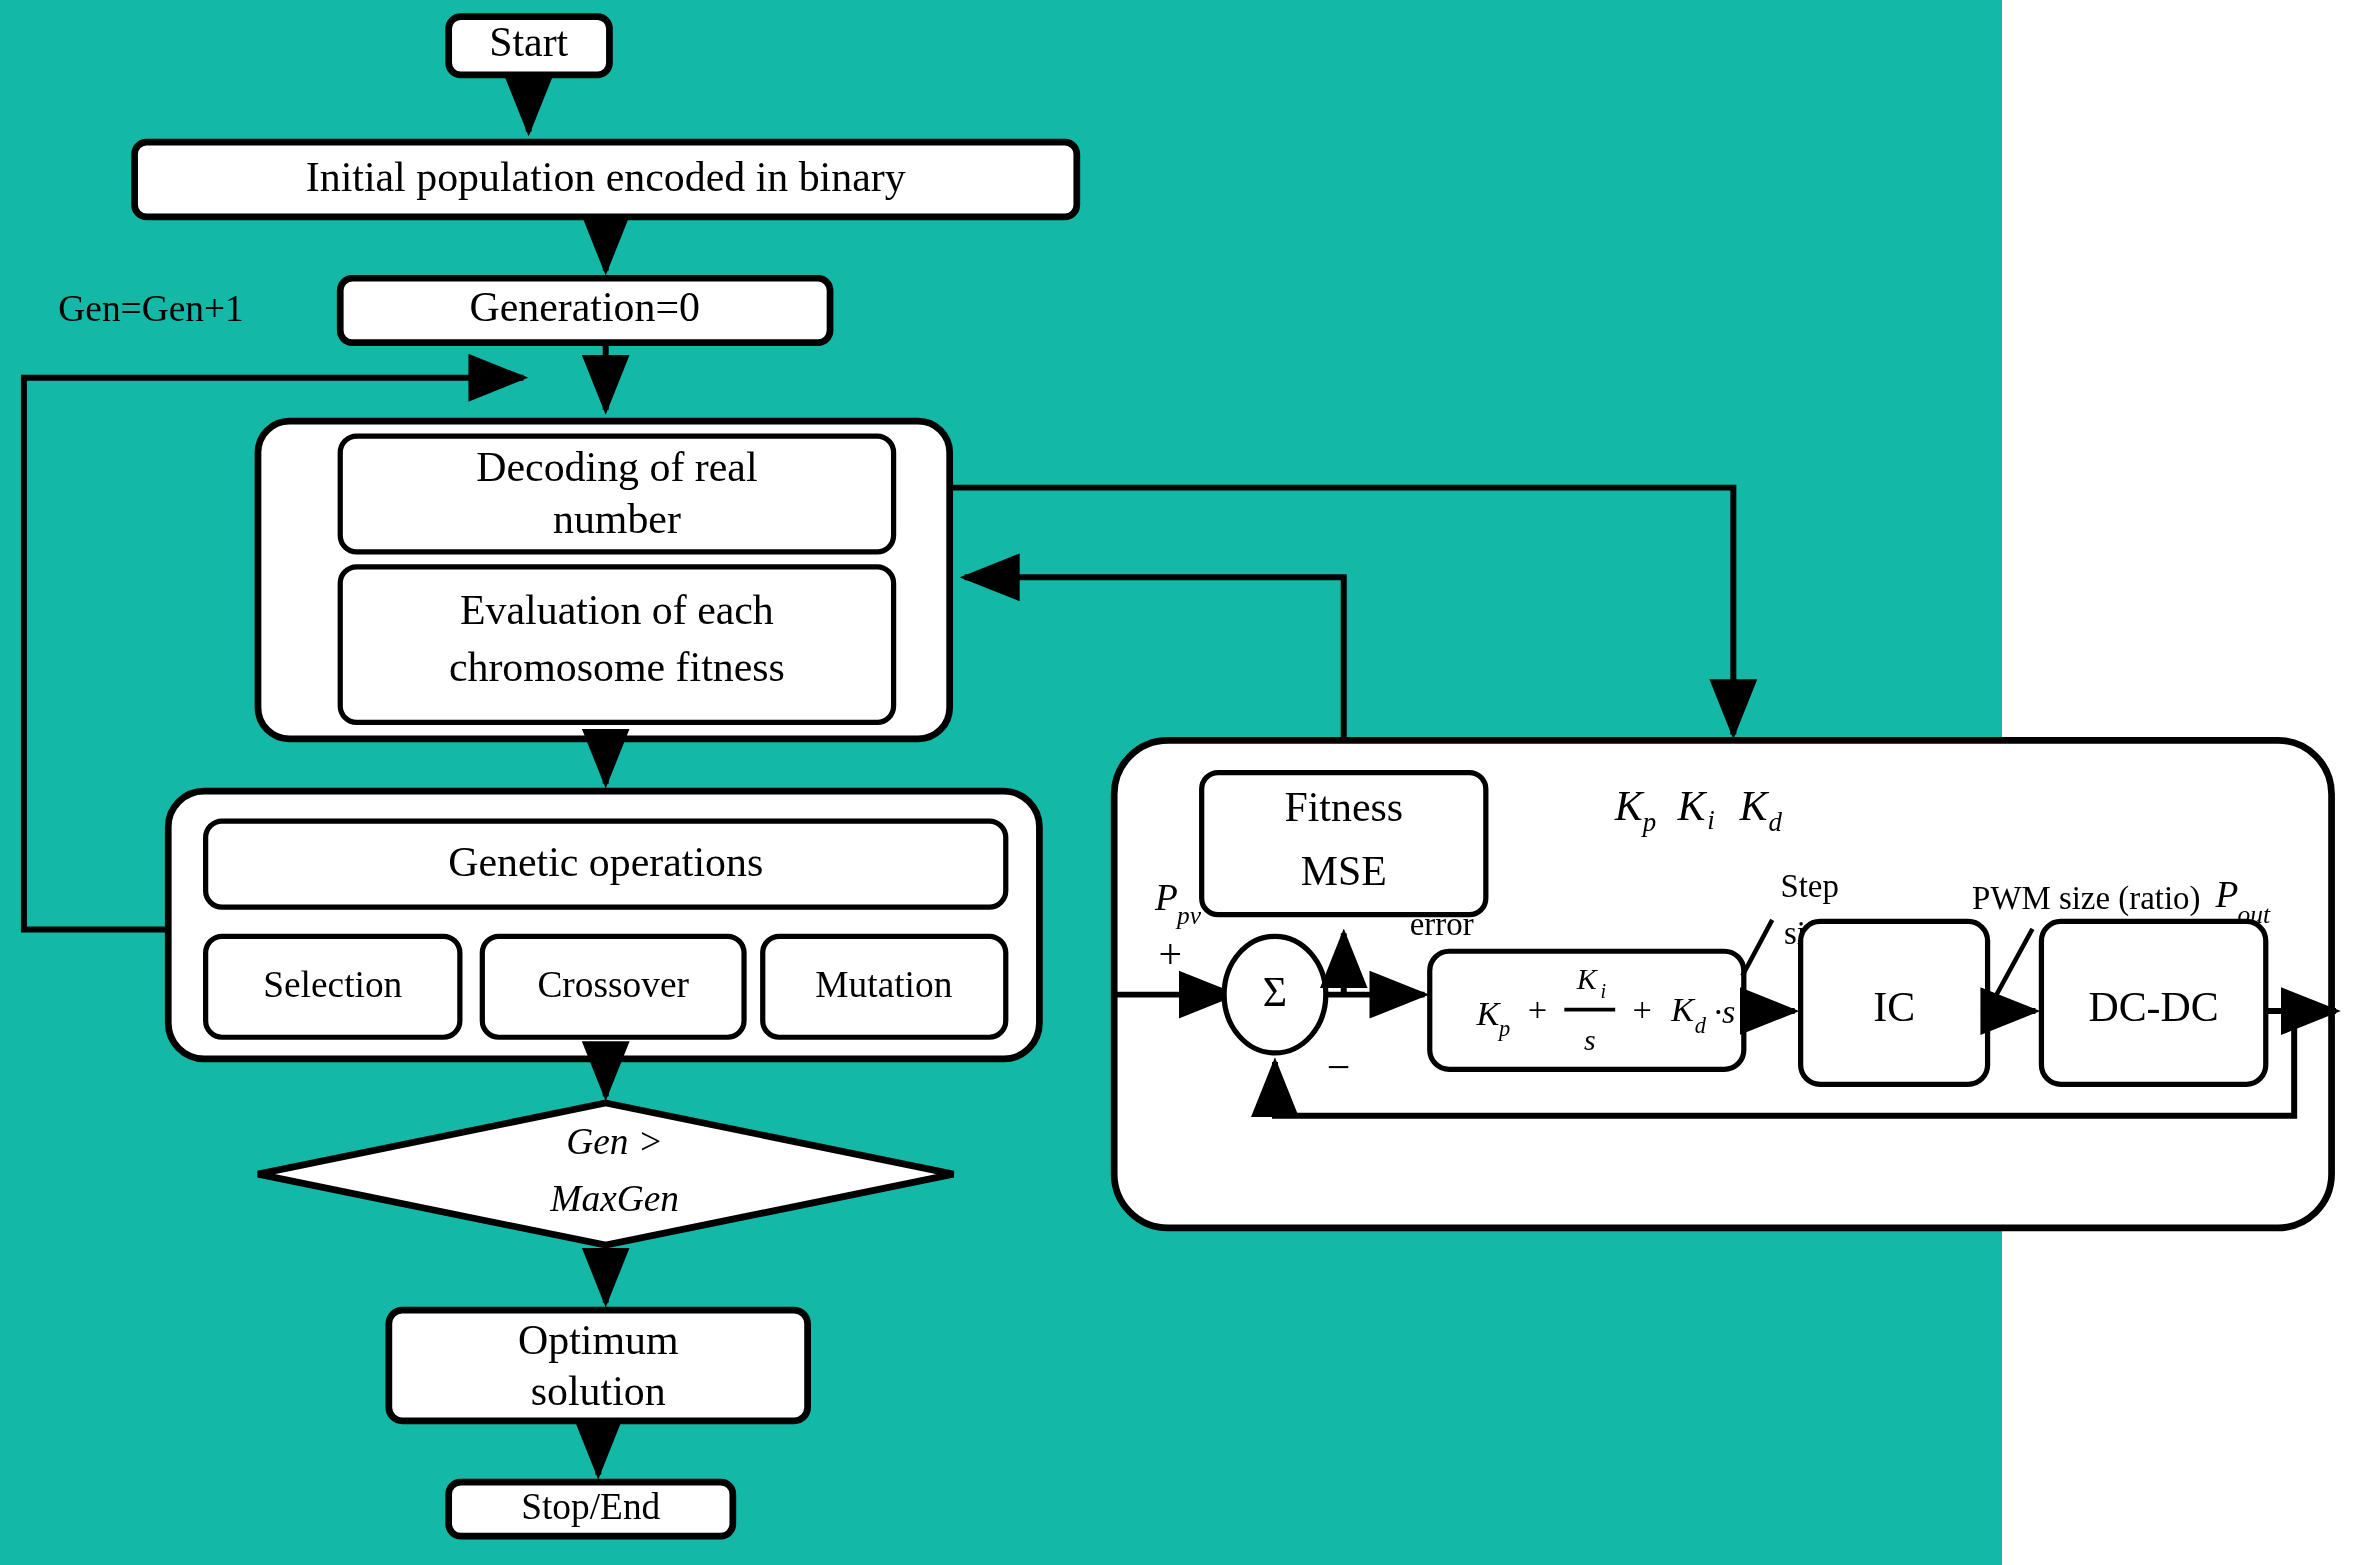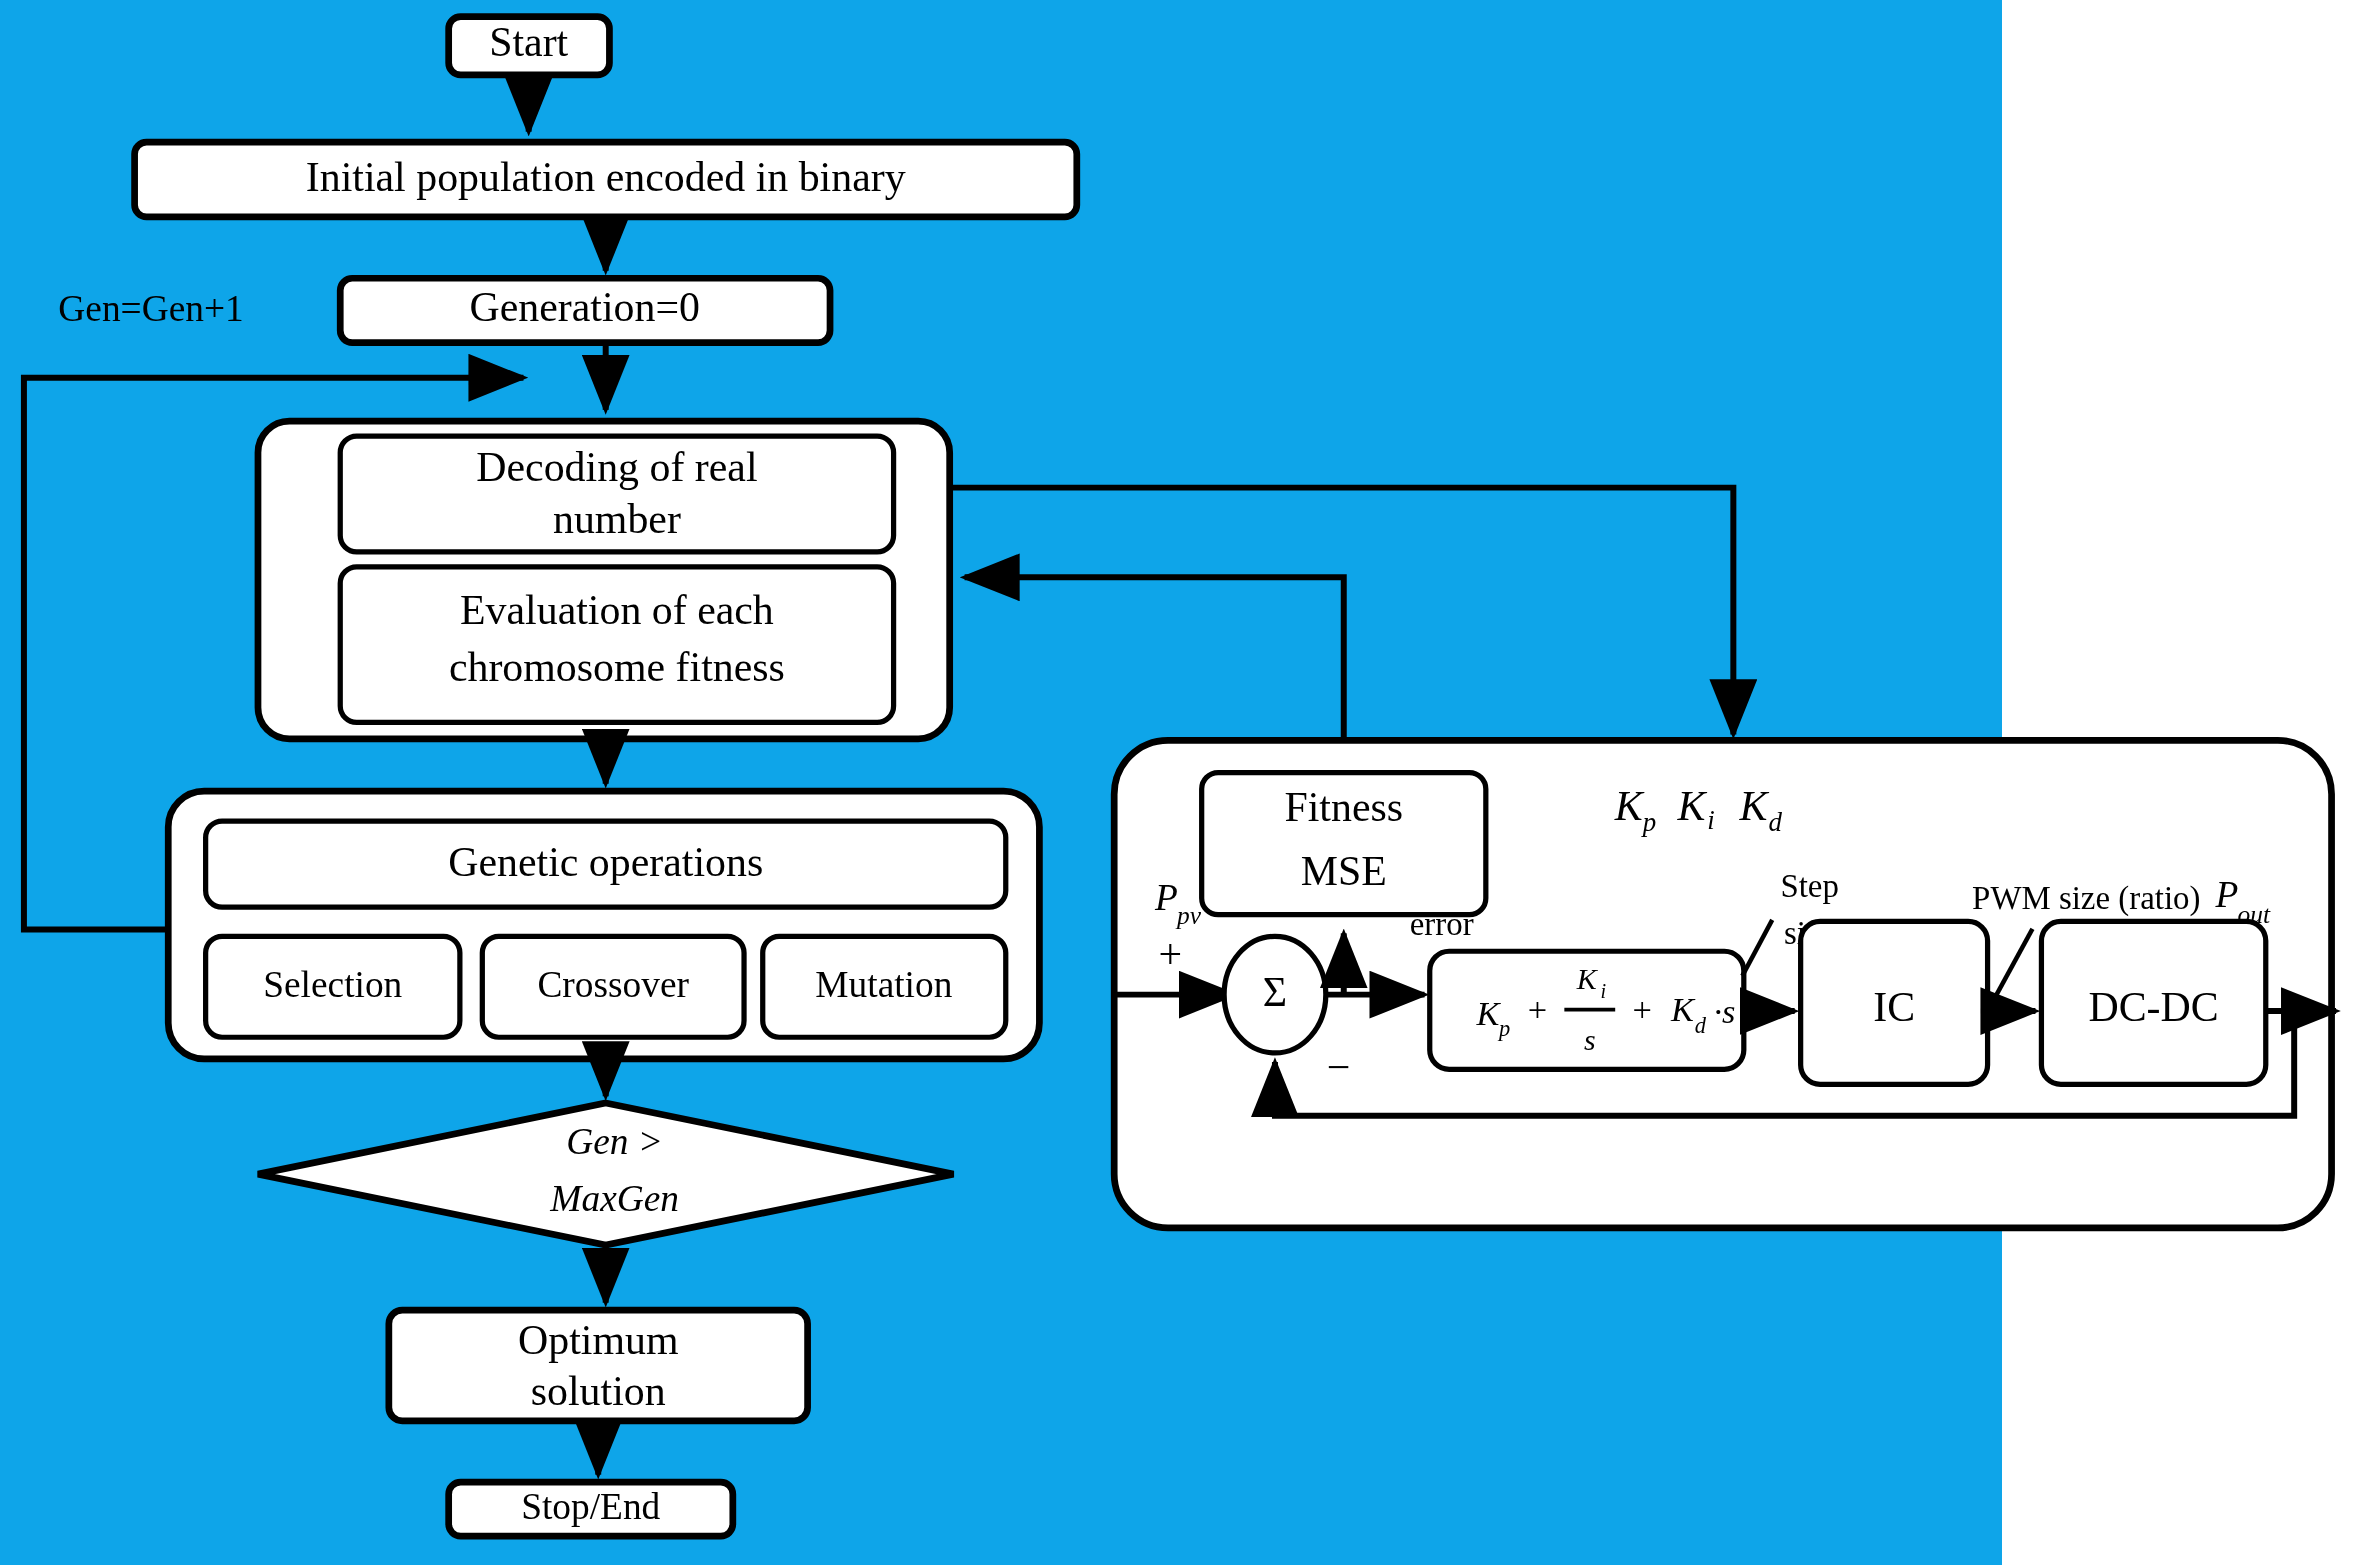--- a/index.html
+++ b/index.html
@@ -1,17 +1,17 @@
 <!DOCTYPE html>
 <html style="font-size:12px"><head>
 <meta charset="utf-8">
 <style>
   html,body{margin:0;padding:0;background:#ffffff;}
   body{width:2354px;height:1566px;overflow:hidden;font-family:"Liberation Serif",serif;}
-  #stage{position:relative;width:2002px;height:1566px;background:#0ea5e9;}
+  #stage{position:relative;width:2002px;height:1566px;background:#14b8a6;}
   svg{position:absolute;top:0;left:0;width:2354px;height:1566px;}
   .shape{fill:#ffffff;stroke:#000000;}
   .thick{stroke-width:9;}
   .med{stroke-width:7;}
   .line{stroke:#000;fill:none;stroke-width:6;}
   .lineT{stroke:#000;fill:none;stroke-width:8;}
   .txt{font-family:"Liberation Serif",serif;fill:#000;text-anchor:middle;dominant-baseline:middle;}
   .t56{font-size:56px;}
   .t50{font-size:50px;}
   .t46{font-size:46px;}

